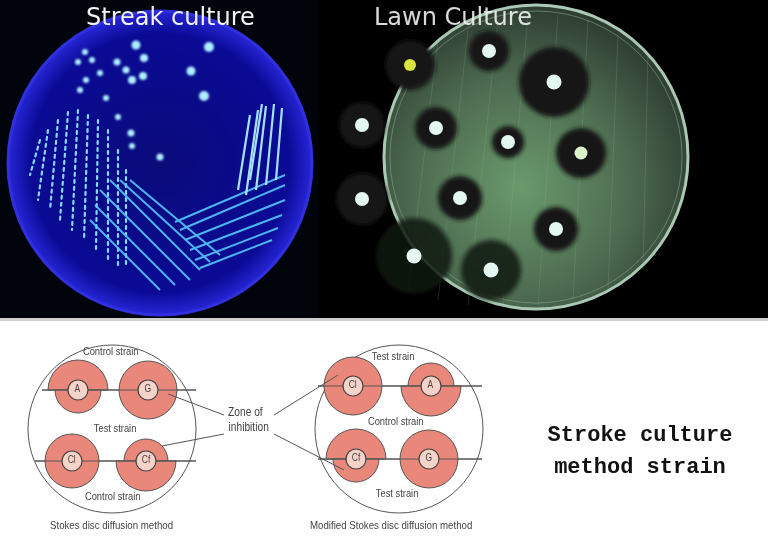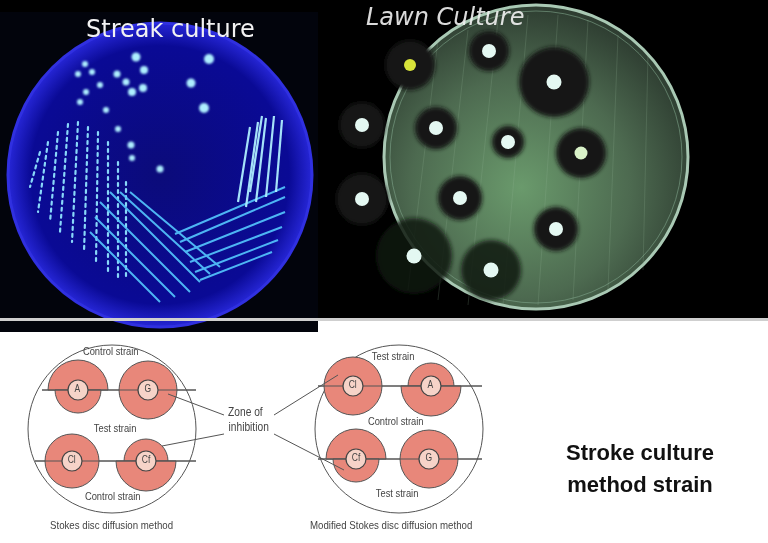--- a/index.html
+++ b/index.html
@@ -1,26 +1,26 @@
 <!DOCTYPE html>
 <html><head>
 <meta charset="utf-8">
 <style>
   html, body { margin:0; padding:0; }
   body { width:768px; height:543px; position:relative; overflow:hidden; background:#ffffff; font-family:"DejaVu Sans", sans-serif; }
   .top { position:absolute; left:0; top:0; width:768px; height:320px; background:#000; }
   .panel { position:absolute; top:0; height:320px; }
-  .panel-left { left:0; width:318px; background:#02040c;margin-top:12px; }
+  .panel-left { left:0; width:318px; background:#02040c; }
   .panel-right { left:318px; width:450px; background:#000; }
   .photo-title { position:absolute; color:#f2f2f2; font-size:24px; font-family:"DejaVu Sans", sans-serif; white-space:nowrap; }
   .divider { position:absolute; left:0; top:318px; width:768px; height:3px; background:#cfcfcf; }
   svg { position:absolute; display:block; }
   .cap { position:absolute; font-family:"Liberation Sans", sans-serif; font-size:11px; color:#444; white-space:nowrap; transform:scaleX(0.88); transform-origin:left center; }
   .lbl { position:absolute; font-family:"Liberation Sans", sans-serif; font-size:11px; color:#444; white-space:nowrap; transform:scaleX(0.85); transform-origin:center; }
-  .big-title { position:absolute; left:525px; top:420px; width:230px; text-align:center; font-family:Liberation Sans, sans-serif; font-weight:bold; font-size:22px; line-height:32px; color:#111;margin-top:17px; }
+  .big-title { position:absolute; left:525px; top:420px; width:230px; text-align:center; font-family:Liberation Mono, monospace; font-weight:bold; font-size:22px; line-height:32px; color:#111; }
 </style>
 </head>
 <body>
 
 <div class="top">
 
   <div class="panel panel-left">
     <svg width="318" height="320" viewBox="0 0 318 320">
       <defs>
         <radialGradient id="bluePlate" cx="50%" cy="50%" r="50%">
@@ -139,21 +139,21 @@
         <circle cx="118" cy="128" r="7"></circle>
           <circle cx="190" cy="142" r="7"></circle>
         <circle cx="263" cy="153" r="6.5" fill="#d9f2c8"></circle>
           <circle cx="44" cy="199" r="7"></circle>
         <circle cx="142" cy="198" r="7"></circle>
           <circle cx="238" cy="229" r="7"></circle>
         <circle cx="96" cy="256" r="7.5"></circle>
           <circle cx="173" cy="270" r="7.5"></circle>
       </g>
     </svg>
-    <div class="photo-title" style="left:48px; top:3px; opacity:0.9;font-style:italic;">Lawn Culture</div>
+    <div class="photo-title" style="left:56px; top:3px; opacity:0.9;">Lawn Culture</div>
   </div>
 </div>
 
 <div class="divider"></div>
 
 <svg width="768" height="223" viewBox="0 0 768 223" style="left:0; top:320px;">
   <g stroke="#555" stroke-width="1" fill="none">
 
     <circle cx="112" cy="109" r="84"></circle>
     <line x1="42" y1="70" x2="196" y2="70"></line>

